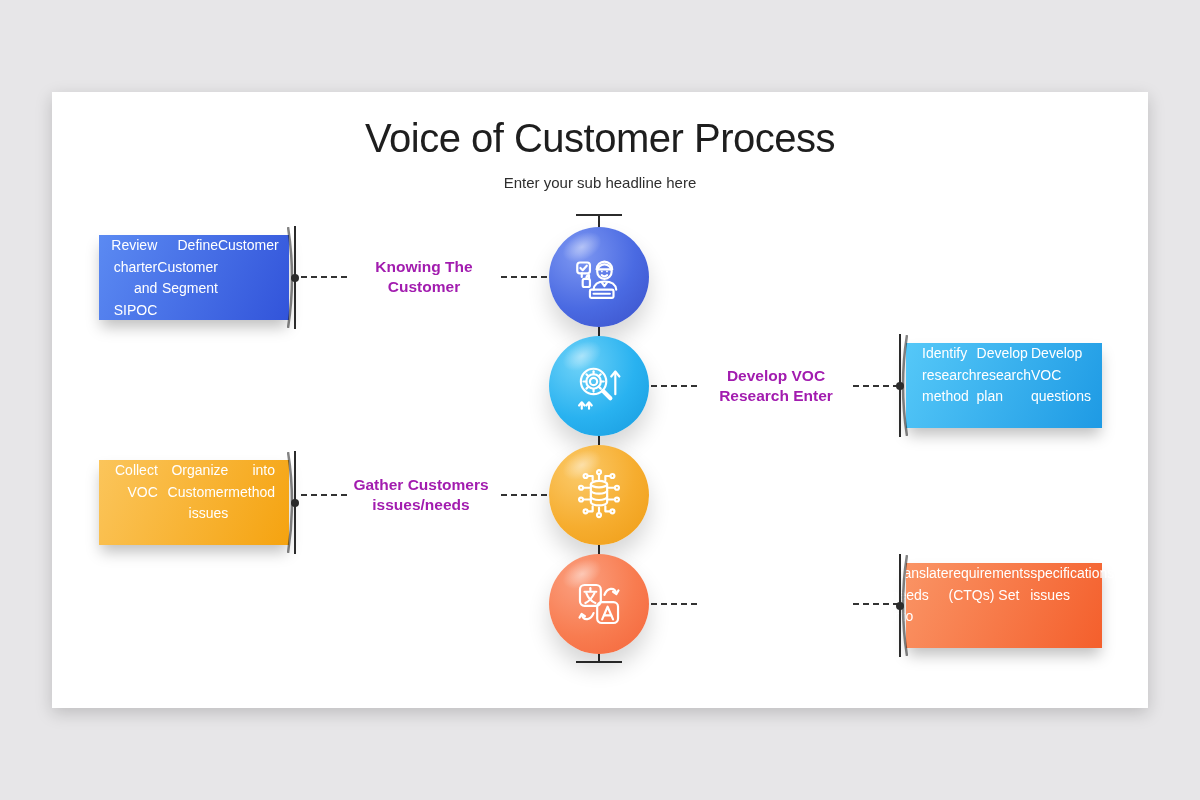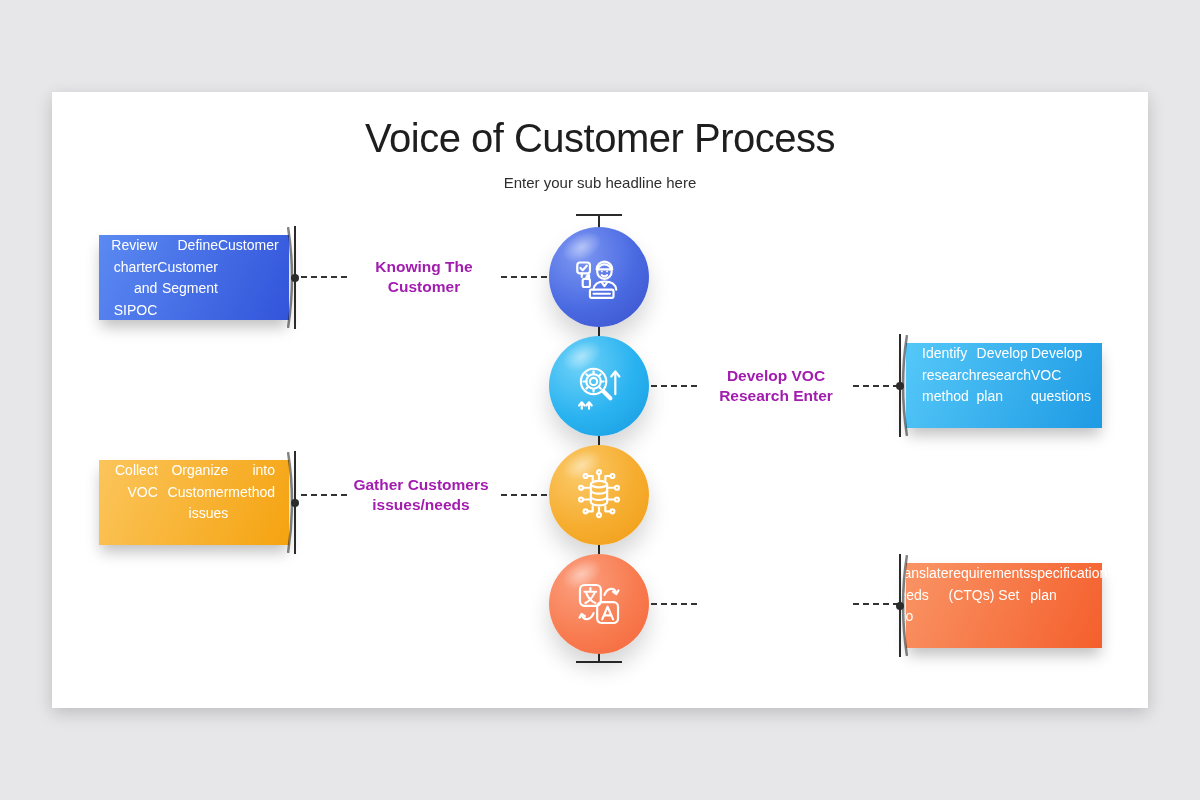--- a/index.html
+++ b/index.html
@@ -259,16 +259,16 @@
   <div class="dash d-r4b"></div>
   <div class="bx bx-4 attach-left" style="--circle-base: #f87c50; --circle-highlight: #fba080; --circle-dark: #f4653a; --box-from: #fa9465; --box-to: #f45f2c;">
     <svg class="curl" viewBox="0 0 10 101" preserveAspectRatio="none">
       <path d="M9,0 Q1,50 9,101" stroke="rgba(30,30,30,0.55)" stroke-width="2.5" fill="none"></path>
     </svg>
     <div class="pole">
       <div class="dot"></div>
     </div>
     <div>Translate needs into</div>
     <div>requirements (CTQs) Set</div>
-    <div>specifications  plan</div>
+    <div>specifications  issues</div>
   </div>
 
 </div>
 
 </body></html>

